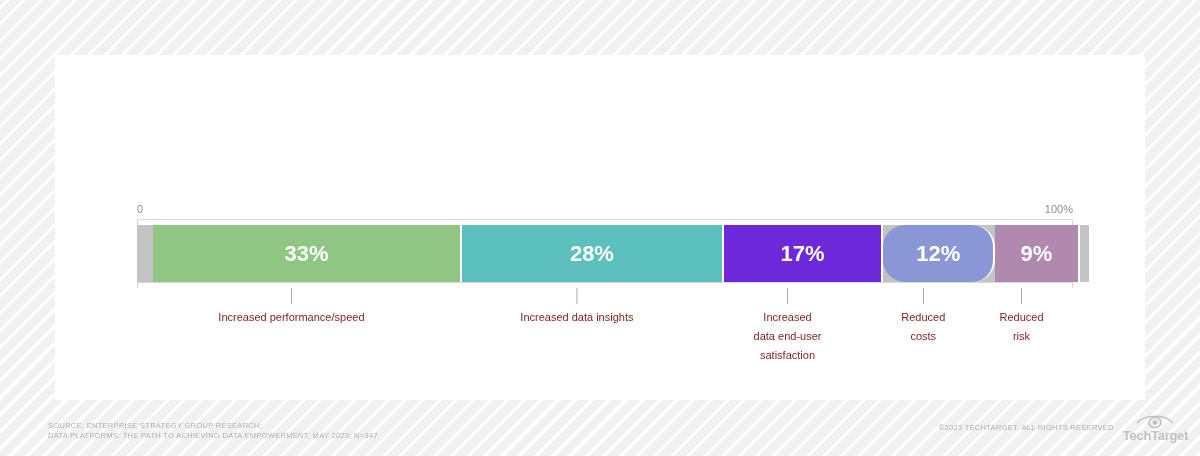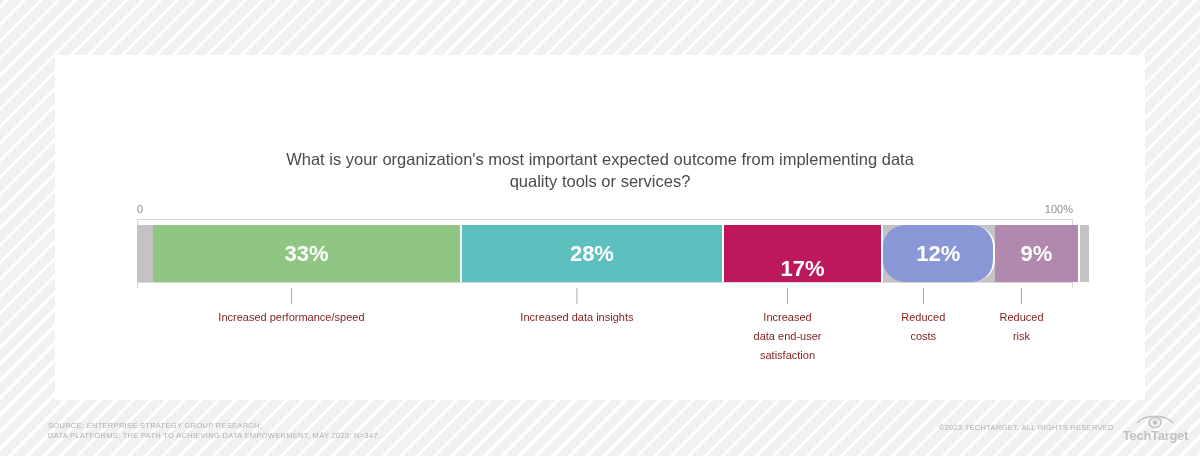--- a/index.html
+++ b/index.html
@@ -205,39 +205,38 @@
     font-weight: bold;
     letter-spacing: -0.3px;
     line-height: 13px;
   }
 </style>
 </head>
 <body>
 
 <div class="card">
 
-  <div class="subtitle">What is your organization's most important expected outcome from implementing data quality tools or services?</div>
 
   <div class="plot">
 
     <div class="axis-labels">
       <span class="axis-zero">0</span>
       <span class="axis-hundred">100%</span>
     </div>
 
     <div class="axis-rule"></div>
 
     <div class="bar">
         <div class="seg" style="width: 33%; background: rgb(143, 198, 131);">
           <span>33%</span>
         </div>
         <div class="seg" style="width: 28%; background: rgb(93, 192, 190);">
           <span>28%</span>
         </div>
-        <div class="seg" style="width: 17%; background: #be185d; align-items: flex-end;">
+        <div class="seg" style="width: 17%; background: #6d28d9;">
           <span>17%</span>
         </div>
         <div class="seg" style="width: 12%; background: rgb(138, 151, 214); border-radius: 22px;">
           <span>12%</span>
         </div>
         <div class="seg" style="width: 9%; background: rgb(177, 137, 174);">
           <span>9%</span>
         </div>
         <div class="seg seg-rest" style="width: 1%; background: rgb(195, 195, 195);"></div>
       </div>

